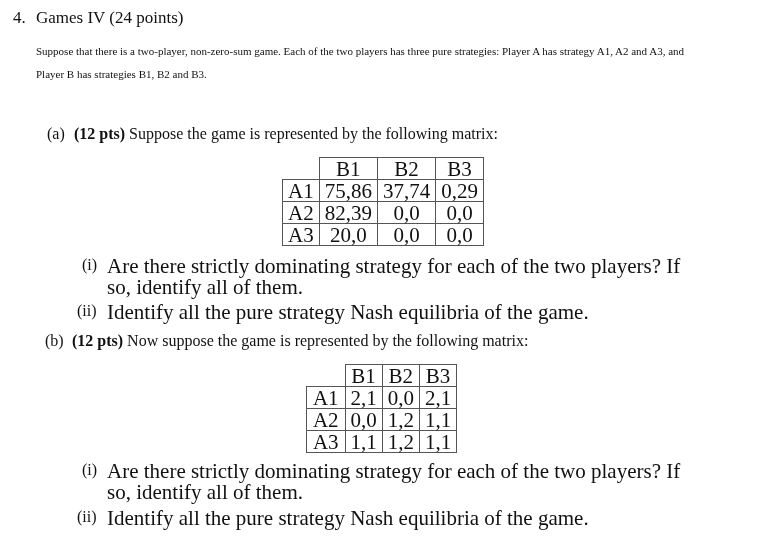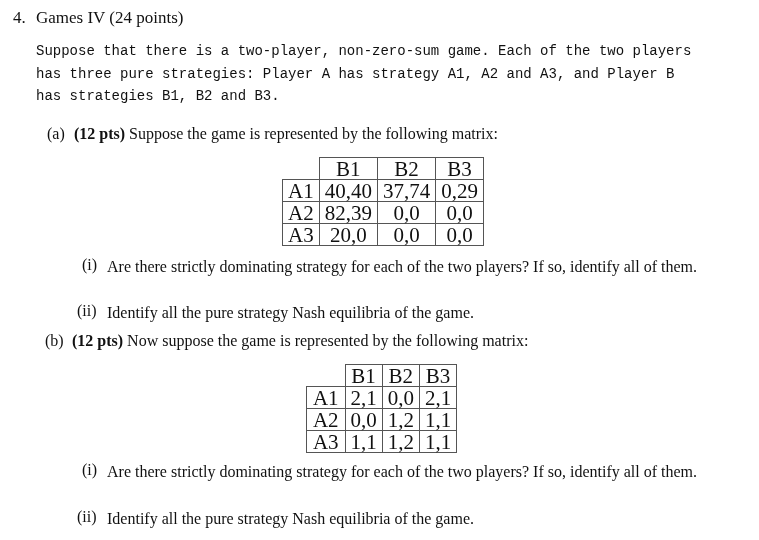--- a/index.html
+++ b/index.html
@@ -1,26 +1,26 @@
 <!DOCTYPE html>
 <html><head>
 <meta charset="utf-8">
 <style>
   html, body { margin:0; padding:0; background:#ffffff; }
   body { width:759px; height:540px; position:relative; overflow:hidden;
          font-family:"Liberation Serif", "DejaVu Serif", serif; color:#111; }
   .abs { position:absolute; white-space:nowrap; }
   .q-num { left:13px; top:8px; font-size:17px; }
   .q-title { left:36px; top:8px; font-size:17px; font-weight:normal; }
-  .intro { left:36px; top:40px; font-size:14px; line-height:22.5px; white-space:normal; width:670px;font-family:Liberation Mono, monospace; }
+  .intro { left:36px; top:40px; font-size:11px; line-height:22.5px; white-space:normal; width:670px; }
   .part-label { font-size:16px; }
   .part-text { font-size:16px; }
   .bold { font-weight:bold; }
   .sub-label { font-size:16px; }
-  .sub-text { font-size:16px; line-height:21px; white-space:normal; }
+  .sub-text { font-size:21px; line-height:21px; white-space:normal; }
   table.payoff { position:absolute; border-collapse:collapse; font-size:21px; }
   table.payoff td { border:1px solid #555; text-align:center; padding:0 5px; height:21px; line-height:20px; }
   table.payoff td.corner { border-top:none; border-left:none; }
 </style>
 </head>
 <body>
 
 <div class="abs q-num">4.</div>
 <div class="abs q-title">Games IV (24 points)</div>
 <div class="abs intro">Suppose that there is a two-player, non-zero-sum game. Each of the two players has three pure strategies: Player A has strategy A1, A2 and A3, and Player B has strategies B1, B2 and B3.</div>
@@ -34,21 +34,21 @@
 <table class="payoff" style="left:282px; top:157px;">
   <tbody>
       <tr>
     <td class="corner" style="width:22px;"></td>
     <td style="width:46px;">B1</td>
     <td style="width:46px;">B2</td>
     <td style="width:34px;">B3</td>
   </tr>
   <tr>
     <td>A1</td>
-    <td>40,40</td>
+    <td>75,86</td>
     <td>37,74</td>
     <td>0,29</td>
   </tr>
   <tr>
     <td>A2</td>
     <td>82,39</td>
     <td>0,0</td>
     <td>0,0</td>
   </tr>
   <tr>

